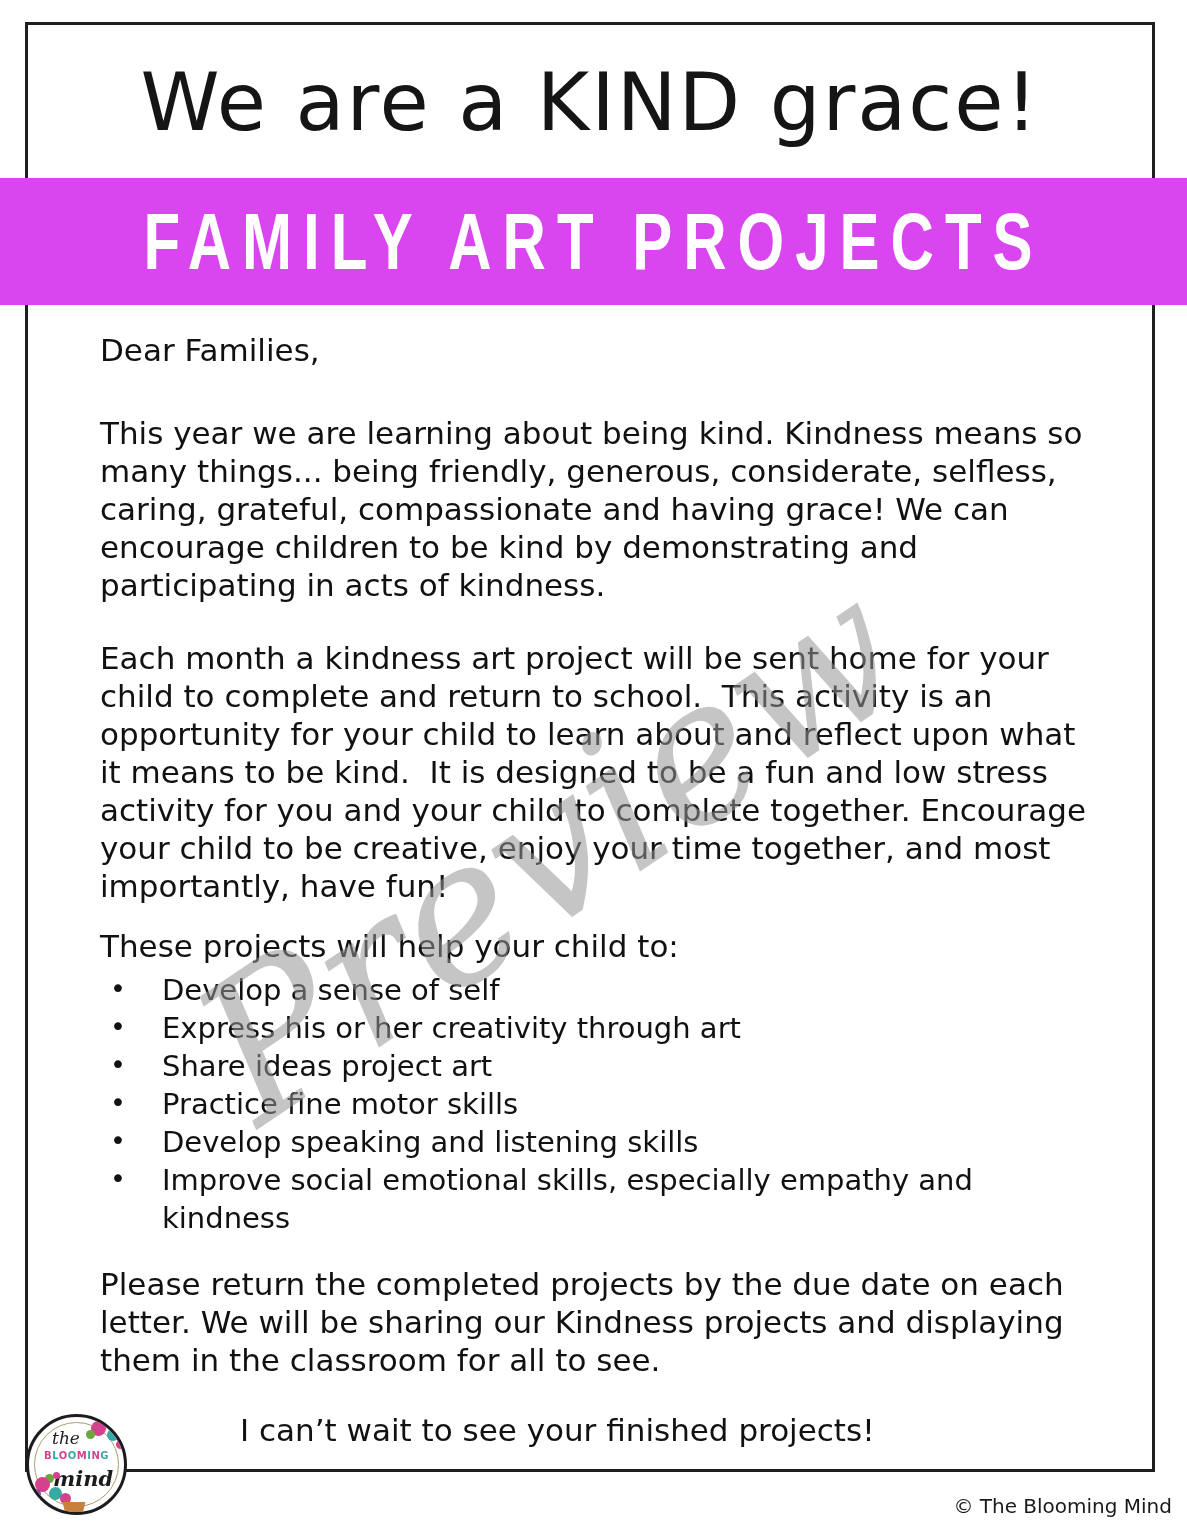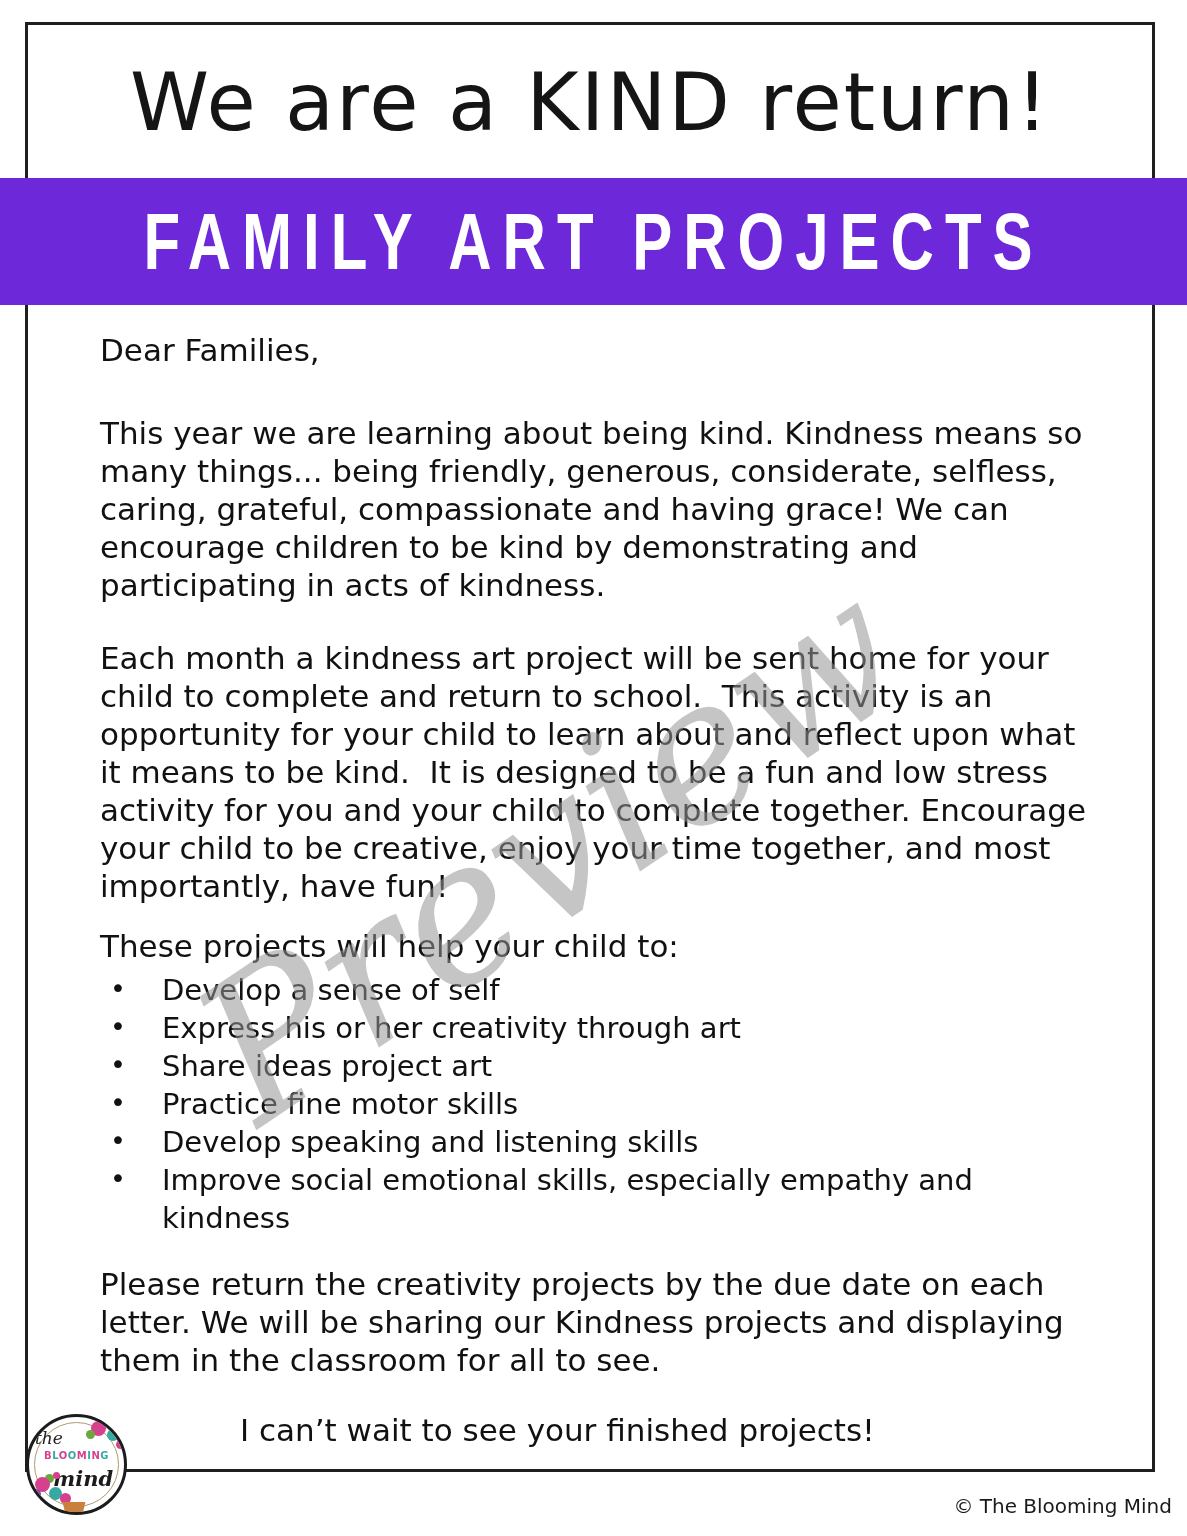--- a/index.html
+++ b/index.html
@@ -19,21 +19,21 @@
   .title{
     position:absolute;left:25px;top:48px;width:1130px;
     text-align:center;
     font-size:80px;line-height:110px;
     letter-spacing:2px;
     color:#151515;
     white-space:nowrap;
   }
   .banner{
     position:absolute;left:0;top:178px;width:1187px;height:127px;
-    background:#6d28d9;
+    background:#d946ef;
     display:flex;align-items:center;justify-content:center;
   }
   .banner-text{
     color:#ffffff;
     font-family:"Liberation Sans",sans-serif;
     font-size:60px;font-weight:700;
     letter-spacing:11px;
     transform:scaleY(1.34);
     white-space:nowrap;
   }
@@ -71,21 +71,21 @@
   }
   
   .logo{position:absolute;left:26px;top:1414px;width:101px;height:101px;}
   .logo-circle{
     position:absolute;inset:0;border-radius:50%;
     background:#ffffff;border:3px solid #1c1c1c;
     box-sizing:border-box;overflow:hidden;
   }
   .logo-ring{position:absolute;inset:5px;border-radius:50%;border:1px solid #ac9b6e;}
   .logo-the{
-    position:absolute;top:11px;left:6px;width:62px;
+    position:absolute;top:11px;left:6px;width:62px;text-align:center;
     font-family:"DejaVu Serif",serif;font-style:italic;
     font-size:17px;color:#222222;
   }
   .logo-blooming{
     position:absolute;top:33px;left:0;width:100%;text-align:center;
     font-size:10px;font-weight:700;letter-spacing:0.5px;
   }
   .logo-blooming span:nth-child(odd){color:#d6418e;}
   .logo-blooming span:nth-child(even){color:#36aaa2;}
   .logo-mind{
@@ -100,21 +100,21 @@
     clip-path:polygon(6% 0,94% 0,82% 100%,18% 100%);
   }
 </style>
 </head>
 <body>
 
 <div class="page">
 
   <div class="page-border"></div>
 
-  <div class="title">We are a KIND return!</div>
+  <div class="title">We are a KIND grace!</div>
 
   <div class="banner">
     <span class="banner-text">FAMILY ART PROJECTS</span>
   </div>
 
   <div class="tb salutation">Dear Families,</div>
 
   <div class="tb p1">This year we are learning about being kind. Kindness means so many things... being friendly, generous, considerate, selfless, caring, grateful, compassionate and having grace! We can encourage children to be kind by demonstrating and participating in acts of kindness.</div>
 
   <div class="tb p2">Each month a kindness art project will be sent home for your child to complete and return to school.  This activity is an opportunity for your child to learn about and reflect upon what it means to be kind.  It is designed to be a fun and low stress activity for you and your child to complete together. Encourage your child to be creative, enjoy your time together, and most importantly, have fun!</div>
@@ -141,21 +141,21 @@
     <li>
       <span class="bullet">•</span>
       <span>Develop speaking and listening skills</span>
     </li>
     <li>
       <span class="bullet">•</span>
       <span>Improve social emotional skills, especially empathy and kindness</span>
     </li>
   </ul>
 
-  <div class="tb p3">Please return the creativity projects by the due date on each letter. We will be sharing our Kindness projects and displaying them in the classroom for all to see.</div>
+  <div class="tb p3">Please return the completed projects by the due date on each letter. We will be sharing our Kindness projects and displaying them in the classroom for all to see.</div>
 
   <div class="tb closing">I can’t wait to see your finished projects!</div>
 
   <div class="watermark">Preview</div>
 
   <div class="logo">
     <div class="logo-circle">
       <div class="logo-ring"></div>
 
       <div class="dot" style="left:62px;top:4px;width:15px;height:15px;background:#d6418e;"></div>

